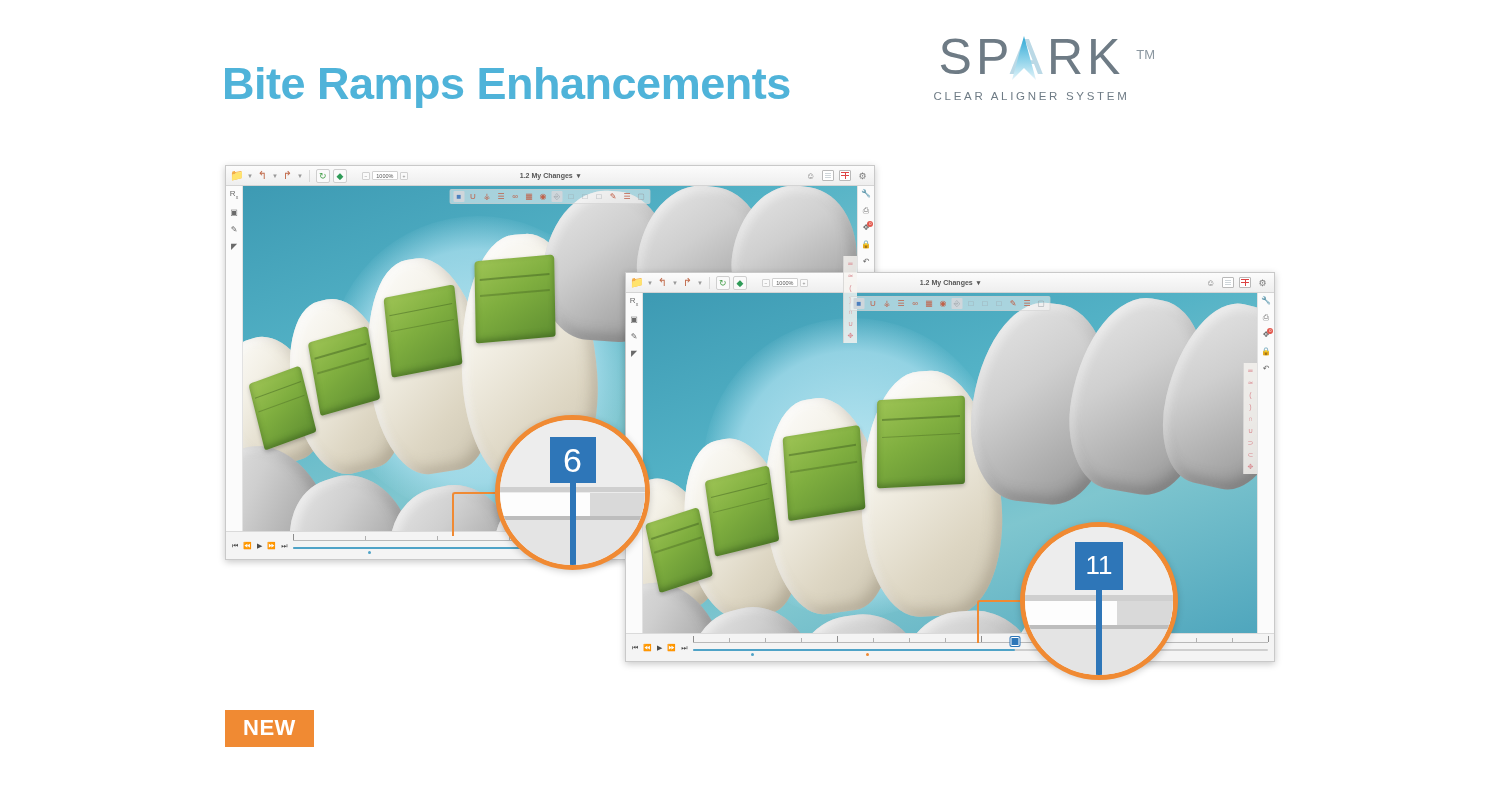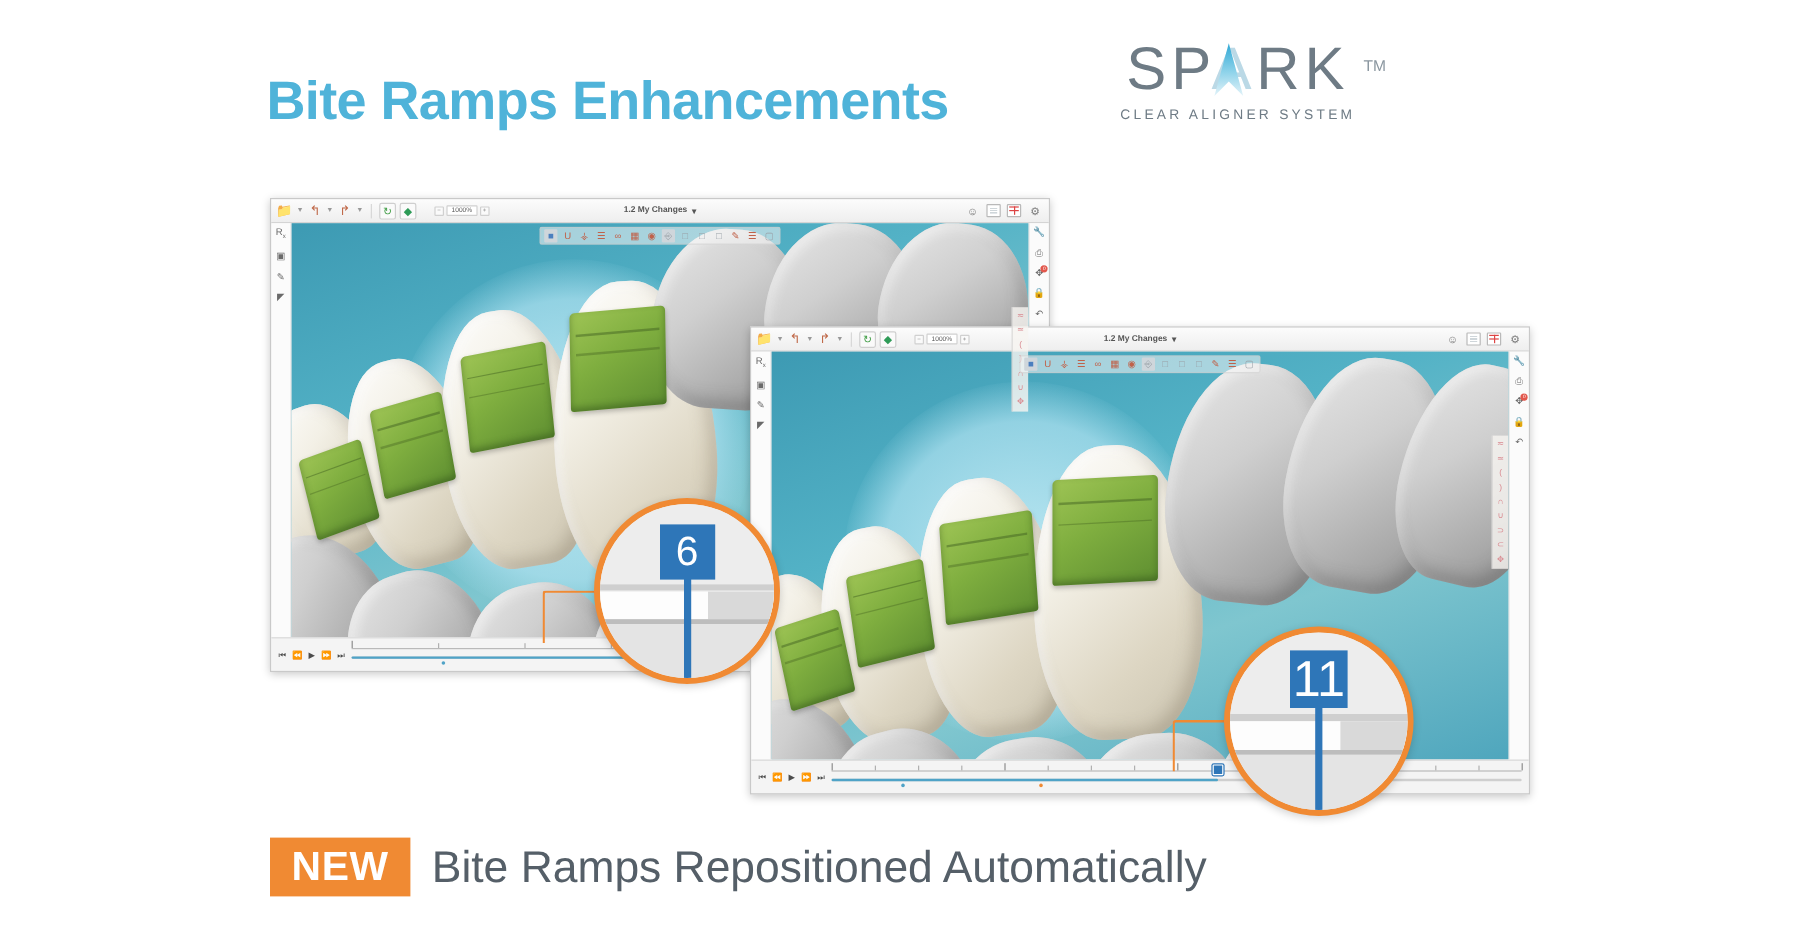--- a/index.html
+++ b/index.html
@@ -273,21 +273,21 @@
     position:absolute; border:2.5px solid #F08A33; z-index:20;
   }
 
   
   .footer {
     position:absolute; left:225px; bottom:38px;
     display:flex; align-items:center; gap:18px;
   }
   .new-badge {
     background:#F08A33; color:#fff;
-    font-size:34px; font-weight:bold;
+    font-size:22px; font-weight:bold;
     padding:7px 18px 8px;
     letter-spacing:0.5px;
     line-height:1;
   }
   .footer-text {
     font-size:37px; color:#555F68; font-weight:400; white-space:nowrap;
   }
 </style>
 </head>
 <body>
@@ -594,21 +594,20 @@
 
   <div class="leader" style="left:977px; top:600px; width:60px; height:43px; border-right:none; border-top-left-radius:3px; border-bottom:none;"></div>
   <div class="callout" style="left:1020px; top:522px; width:158px; height:158px;">
     <div class="c-bg-top"></div>
     <div class="c-band-1"></div>
     <div class="c-white"></div>
     <div class="c-grey-r"></div>
     <div class="c-band-2"></div>
     <div class="c-bottom"></div>
     <div class="c-pole" style="top:38%; bottom:-6px;"></div>
-    <div class="c-flag" style="top:10%; width:48px; height:48px; font-size:42px;">11</div>
+    <div class="c-flag" style="top:10%; width:48px; height:48px; font-size:26px;">11</div>
   </div>
 
   <div class="footer">
     <div class="new-badge">NEW</div>
-    <div class="footer-text">Bite Ramps Repositioned Automatically</div>
   </div>
 
 </div>
 
 </body></html>

